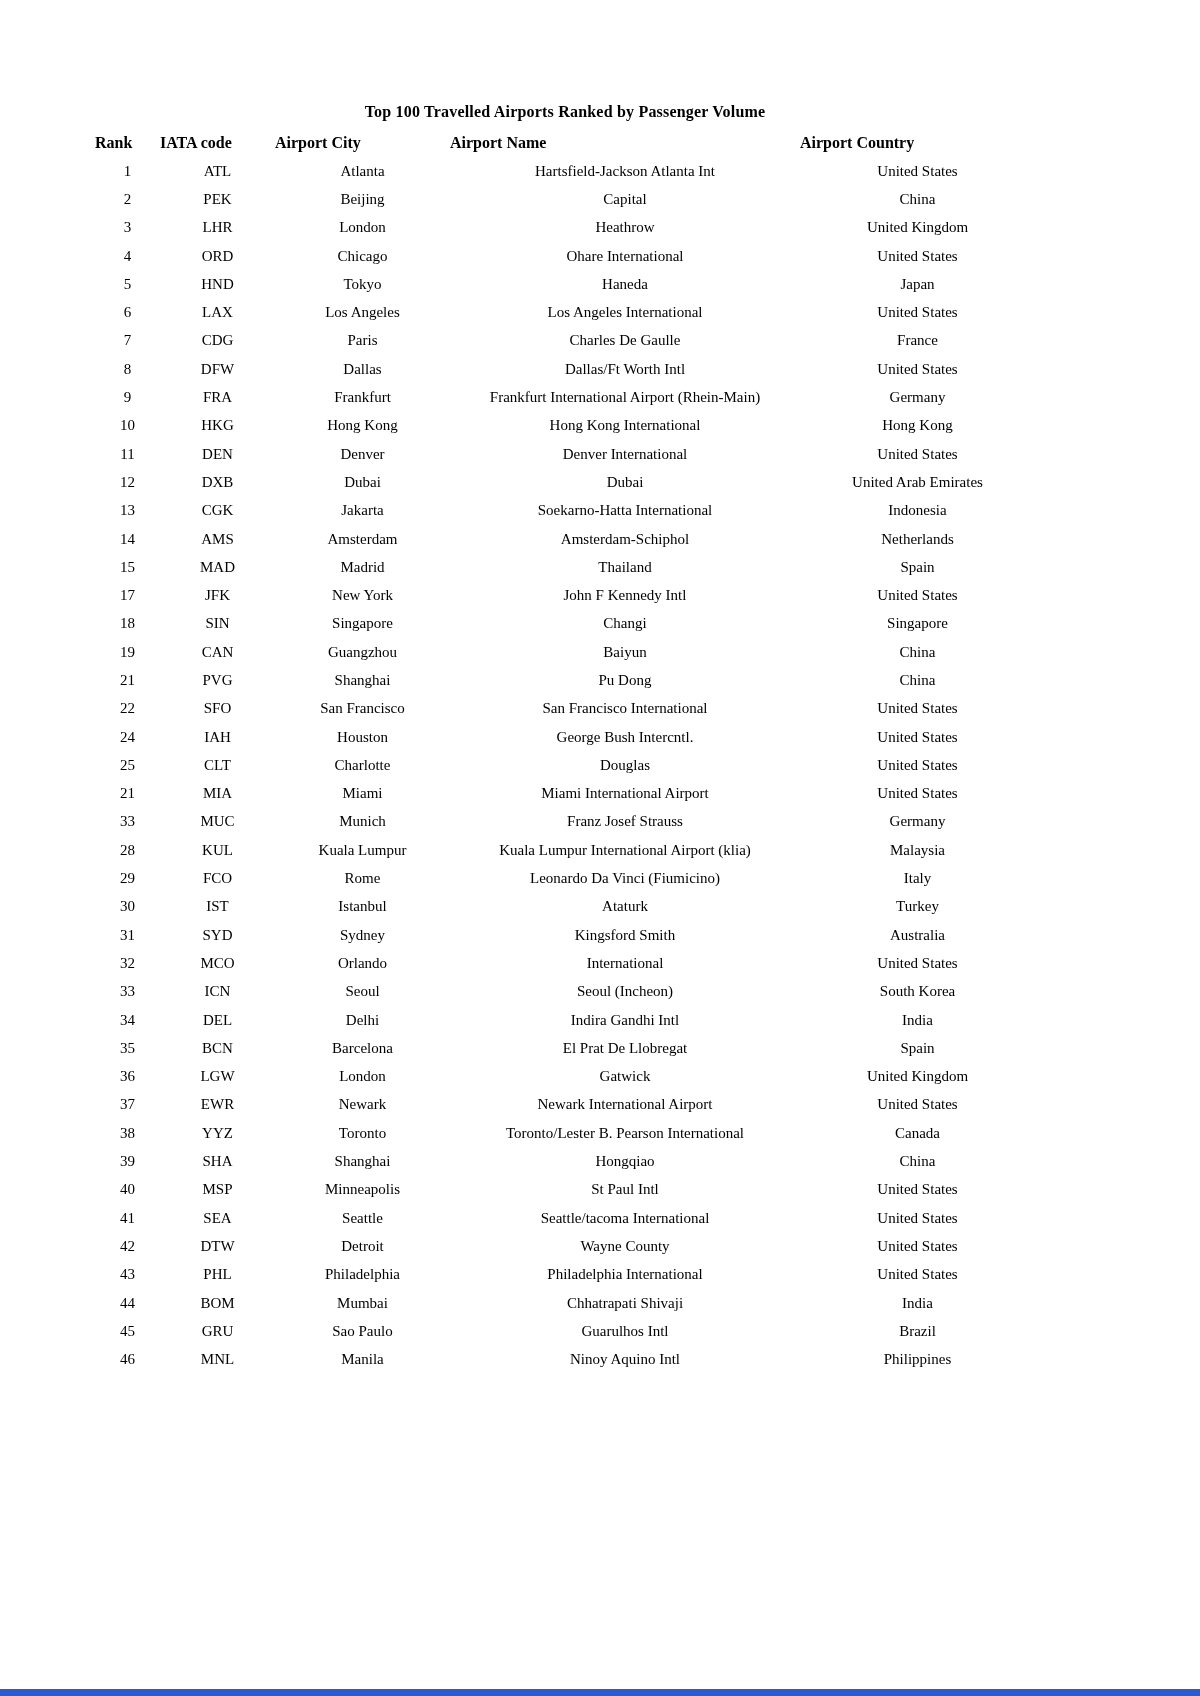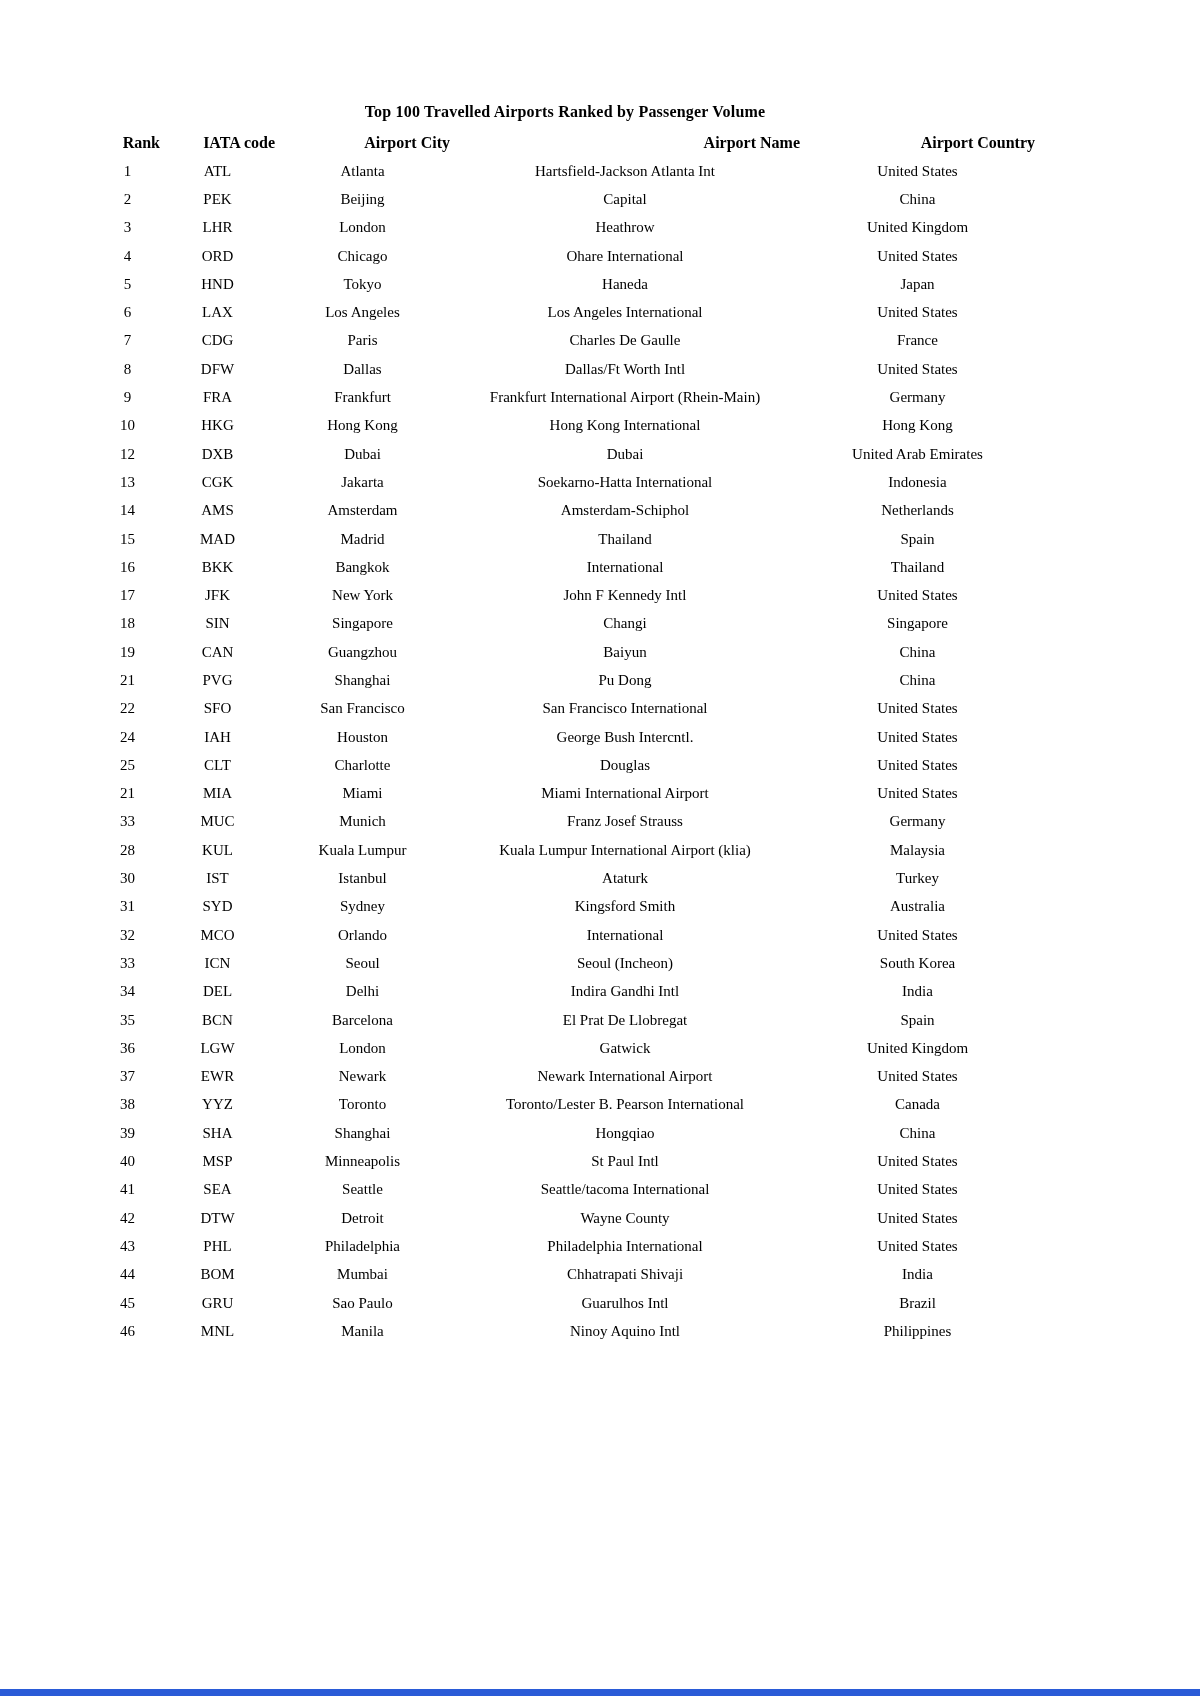--- a/index.html
+++ b/index.html
@@ -38,21 +38,21 @@
     table-layout: fixed;
   }
   table.airports col.c-rank    { width: 65px;  }
   table.airports col.c-iata    { width: 115px; }
   table.airports col.c-city    { width: 175px; }
   table.airports col.c-name    { width: 350px; }
   table.airports col.c-country { width: 235px; }
   table.airports th {
     font-weight: bold;
     font-size: 16px;
-    text-align: right;
+    text-align: left;
     padding: 0;
     height: 28px;
     vertical-align: middle;
     white-space: nowrap;
   }
   table.airports td {
     font-size: 15px;
     text-align: center;
     padding: 0 2px;
     height: 28.3px;
@@ -158,20 +158,27 @@
             <td>Germany</td>
           </tr>
           <tr>
             <td>10</td>
             <td>HKG</td>
             <td>Hong Kong</td>
             <td>Hong Kong International</td>
             <td>Hong Kong</td>
           </tr>
           <tr>
+            <td>11</td>
+            <td>DEN</td>
+            <td>Denver</td>
+            <td>Denver International</td>
+            <td>United States</td>
+          </tr>
+          <tr>
             <td>12</td>
             <td>DXB</td>
             <td>Dubai</td>
             <td>Dubai</td>
             <td>United Arab Emirates</td>
           </tr>
           <tr>
             <td>13</td>
             <td>CGK</td>
             <td>Jakarta</td>
@@ -186,27 +193,20 @@
             <td>Netherlands</td>
           </tr>
           <tr>
             <td>15</td>
             <td>MAD</td>
             <td>Madrid</td>
             <td>Thailand</td>
             <td>Spain</td>
           </tr>
           <tr>
-            <td>16</td>
-            <td>BKK</td>
-            <td>Bangkok</td>
-            <td>International</td>
-            <td>Thailand</td>
-          </tr>
-          <tr>
             <td>17</td>
             <td>JFK</td>
             <td>New York</td>
             <td>John F Kennedy Intl</td>
             <td>United States</td>
           </tr>
           <tr>
             <td>18</td>
             <td>SIN</td>
             <td>Singapore</td>
@@ -263,20 +263,27 @@
             <td>Germany</td>
           </tr>
           <tr>
             <td>28</td>
             <td>KUL</td>
             <td>Kuala Lumpur</td>
             <td>Kuala Lumpur International Airport (klia)</td>
             <td>Malaysia</td>
           </tr>
           <tr>
+            <td>29</td>
+            <td>FCO</td>
+            <td>Rome</td>
+            <td>Leonardo Da Vinci (Fiumicino)</td>
+            <td>Italy</td>
+          </tr>
+          <tr>
             <td>30</td>
             <td>IST</td>
             <td>Istanbul</td>
             <td>Ataturk</td>
             <td>Turkey</td>
           </tr>
           <tr>
             <td>31</td>
             <td>SYD</td>
             <td>Sydney</td>

